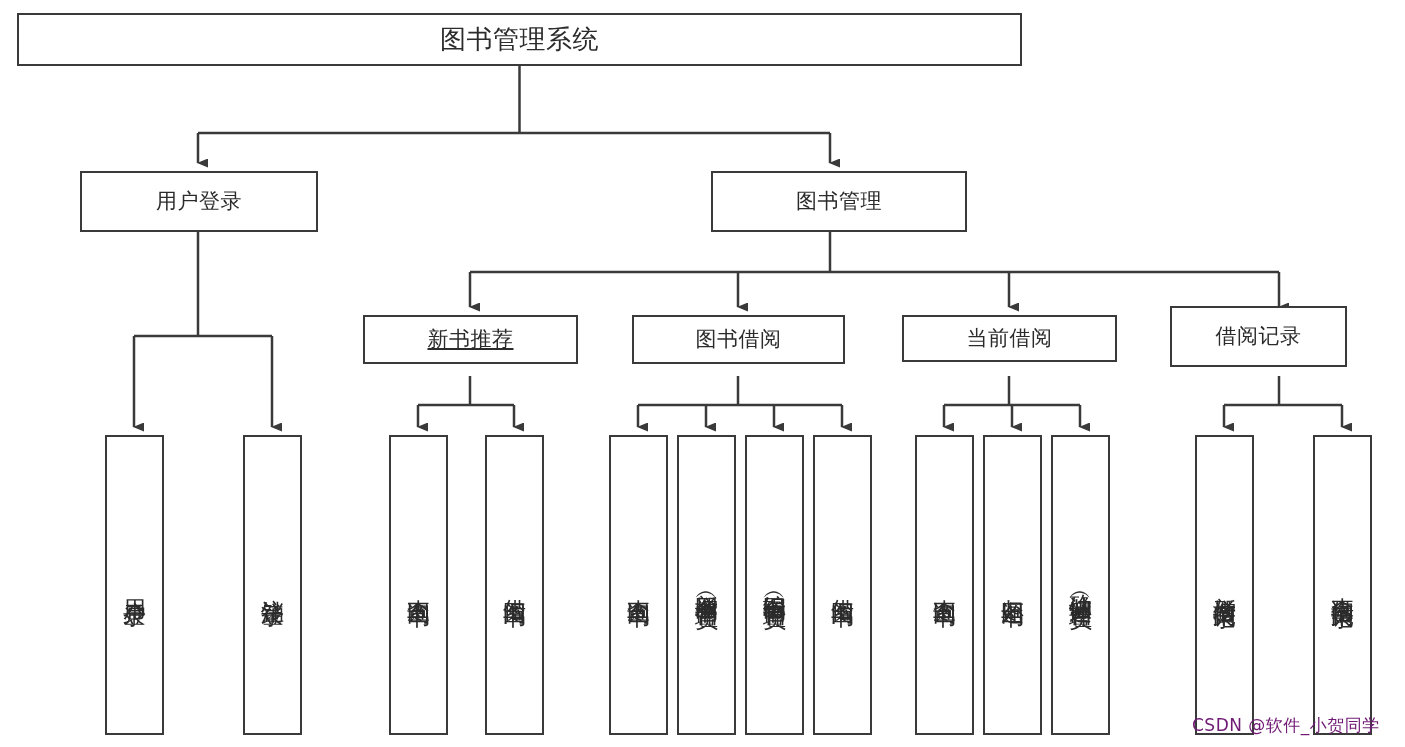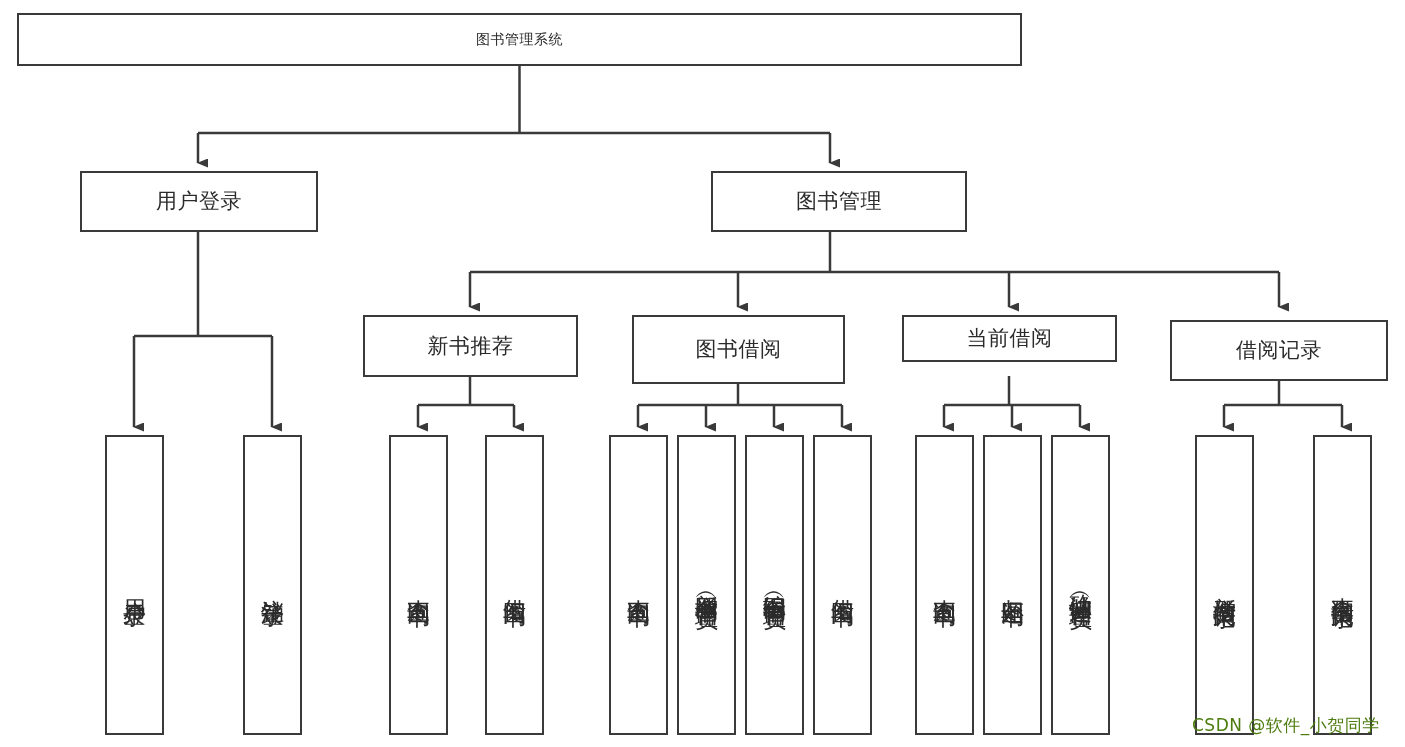--- a/index.html
+++ b/index.html
@@ -40,41 +40,41 @@
     text-align: center;
     line-height: 1.05;
     white-space: nowrap;
   }
   
   .node.h .node-label {
     font-size: 21px;
     letter-spacing: 0.5px;
   }
   .node.root .node-label {
-    font-size: 14px;
+    font-size: 26px;
   }
   
   .node.v {
     align-items: center;
     justify-content: center;
     padding: 6px 0;
   }
   .node.v .node-label {
     writing-mode: vertical-rl;
     text-orientation: upright;
     font-size: 23px;
     line-height: 1.0;
     letter-spacing: 2px;
     white-space: nowrap;
     max-height: 288px;
   }
   .watermark {
     position: absolute;
     font-size: 17px;
-    color: #4d7c0f;
+    color: #701a75;
     white-space: nowrap;
     z-index: 5;
     letter-spacing: 0.5px;
   }
 </style>
 </head>
 <body>
 
 <div id="diagram-root">
 
@@ -132,30 +132,30 @@
     <span class="node-label">图书管理系统</span>
   </div>
 
   <div class="node h" style="left:80px; top:171px; width:238px; height:61px;">
     <span class="node-label">用户登录</span>
   </div>
   <div class="node h" style="left:711px; top:171px; width:256px; height:61px;">
     <span class="node-label">图书管理</span>
   </div>
 
-  <div class="node h" style="left:363px; top:315px; width:215px; height:62px;">
+  <div class="node h" style="left:363px; top:315px; width:215px; height:49px;text-decoration:underline;">
     <span class="node-label">新书推荐</span>
   </div>
-  <div class="node h" style="left:632px; top:315px; width:213px; height:69px;">
+  <div class="node h" style="left:632px; top:315px; width:213px; height:49px;">
     <span class="node-label">图书借阅</span>
   </div>
   <div class="node h" style="left:902px; top:315px; width:215px; height:47px;">
     <span class="node-label">当前借阅</span>
   </div>
-  <div class="node h" style="left:1170px; top:320px; width:218px; height:61px;">
+  <div class="node h" style="left:1170px; top:306px; width:177px; height:61px;">
     <span class="node-label">借阅记录</span>
   </div>
 
   <div class="node v" style="left:105px; top:435px; width:59px; height:300px;">
     <span class="node-label">用户登录</span>
   </div>
   <div class="node v" style="left:243px; top:435px; width:59px; height:300px;">
     <span class="node-label">注销登录</span>
   </div>
 

